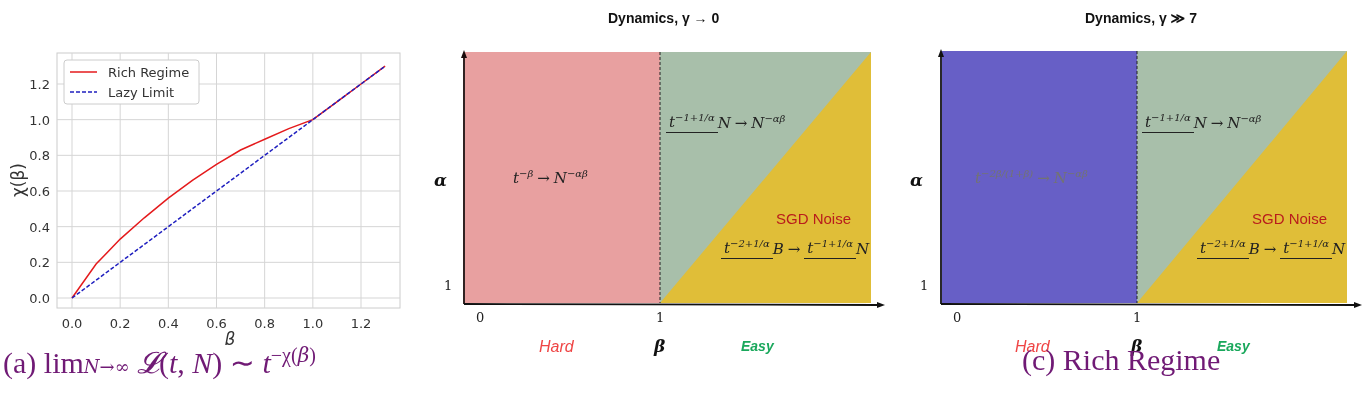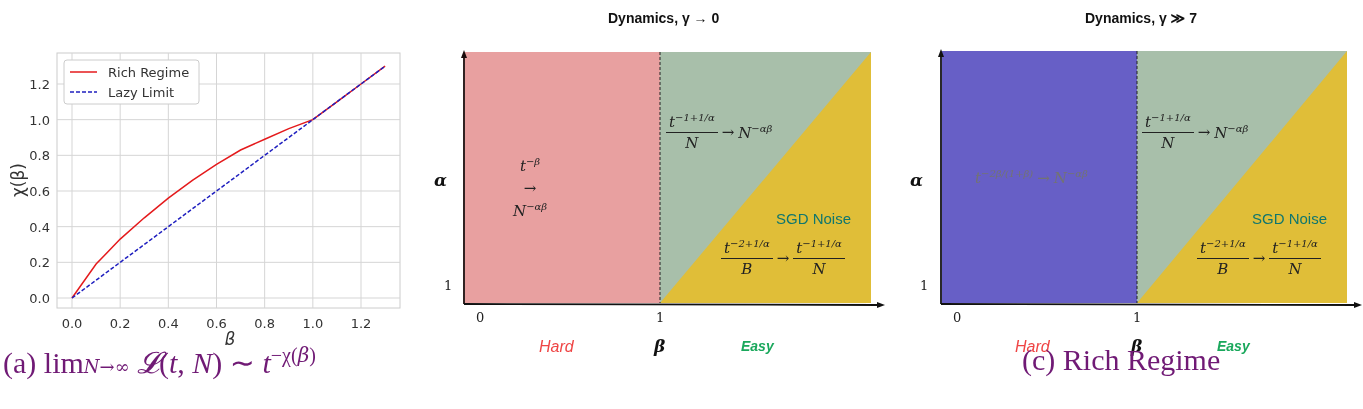--- a/index.html
+++ b/index.html
@@ -2,30 +2,30 @@
 <html><head>
 <meta charset="utf-8">
 <style>
   html,body{margin:0;padding:0;background:#fff;}
   body{width:1363px;height:409px;position:relative;overflow:hidden;font-family:"DejaVu Sans",sans-serif;}
   .abs{position:absolute;}
   svg text{font-family:"DejaVu Sans",sans-serif;}
   .caption{position:absolute;font-family:"Liberation Serif",serif;font-size:30px;color:#701a75;white-space:nowrap;}
   .math{font-family:"DejaVu Serif",serif;font-style:italic;}
   .ptitle{position:absolute;font-family:"Liberation Sans",sans-serif;font-weight:bold;font-size:14px;color:#111;white-space:nowrap;}
-  .frac{display:inline-flex;flex-direction:column;align-items:center;vertical-align:middle;}
+  .frac{display:inline-flex;flex-direction:row;align-items:center;vertical-align:middle;}
   .frac .num{border-bottom:1.3px solid #222;padding:0 3px 1px 3px;}
   .frac .den{padding-top:1px;}
   .formula{position:absolute;font-family:"DejaVu Serif",serif;font-style:italic;font-size:15px;color:#222;white-space:nowrap;display:flex;align-items:center;gap:4px;}
   .formula sup{font-size:10px;}
   .lbl{position:absolute;font-family:"DejaVu Serif",serif;font-size:13px;color:#222;}
   .hard{position:absolute;font-family:"Liberation Sans",sans-serif;font-weight:normal;font-style:italic;font-size:16px;color:#ef4444;}
   .easy{position:absolute;font-family:"Liberation Sans",sans-serif;font-weight:bold;font-style:italic;font-size:14px;color:#1aa85c;}
   .greek{position:absolute;font-family:"DejaVu Serif",serif;font-weight:bold;font-style:italic;font-size:17px;color:#111;}
-  .sgd{position:absolute;font-family:"Liberation Sans",sans-serif;font-size:15px;color:#0f766e;}
+  .sgd{position:absolute;font-family:"Liberation Sans",sans-serif;font-size:15px;color:#b91c1c;}
 </style>
 </head>
 <body>
 
 <div class="abs" style="left:0;top:0;width:410px;height:409px;">
   <svg id="chartA" width="410" height="345" style="position:absolute;left:0;top:0;">
       <rect x="57" y="53" width="343" height="255" fill="#ffffff" stroke="#cccccc" stroke-width="1"></rect>
       <line x1="72" y1="53" x2="72" y2="308" stroke="#d5d5d5" stroke-width="1"></line>
       <text x="72" y="328" text-anchor="middle" font-size="13" fill="#333">0.0</text>
       <line x1="120.16666666666667" y1="53" x2="120.16666666666667" y2="308" stroke="#d5d5d5" stroke-width="1"></line>
@@ -84,21 +84,21 @@
     <polygon points="885,305 877,302 877,308" fill="#111"></polygon>
   </svg>
   <div class="greek" style="left:434px;top:170px;">α</div>
   <div class="lbl" style="left:444px;top:278px;">1</div>
   <div class="lbl" style="left:476px;top:310px;">0</div>
   <div class="lbl" style="left:656px;top:310px;">1</div>
   <div class="hard" style="left:539px;top:338px;">Hard</div>
   <div class="greek" style="left:654px;top:336px;">β</div>
   <div class="easy" style="left:741px;top:338px;">Easy</div>
 
-  <div class="formula" style="left:513px;top:156px;flex-direction:column;">
+  <div class="formula" style="left:513px;top:168px;">
     <span>t<sup>−β</sup></span>
       <span style="font-style:normal;">→</span>
       <span>N<sup>−αβ</sup></span>
   </div>
   <div class="formula" style="left:666px;top:112px;">
     <span class="frac">
         <span class="num">t<sup>−1+1/α</sup></span>
         <span class="den">N</span>
       </span>
       <span style="font-style:normal;">→</span>

